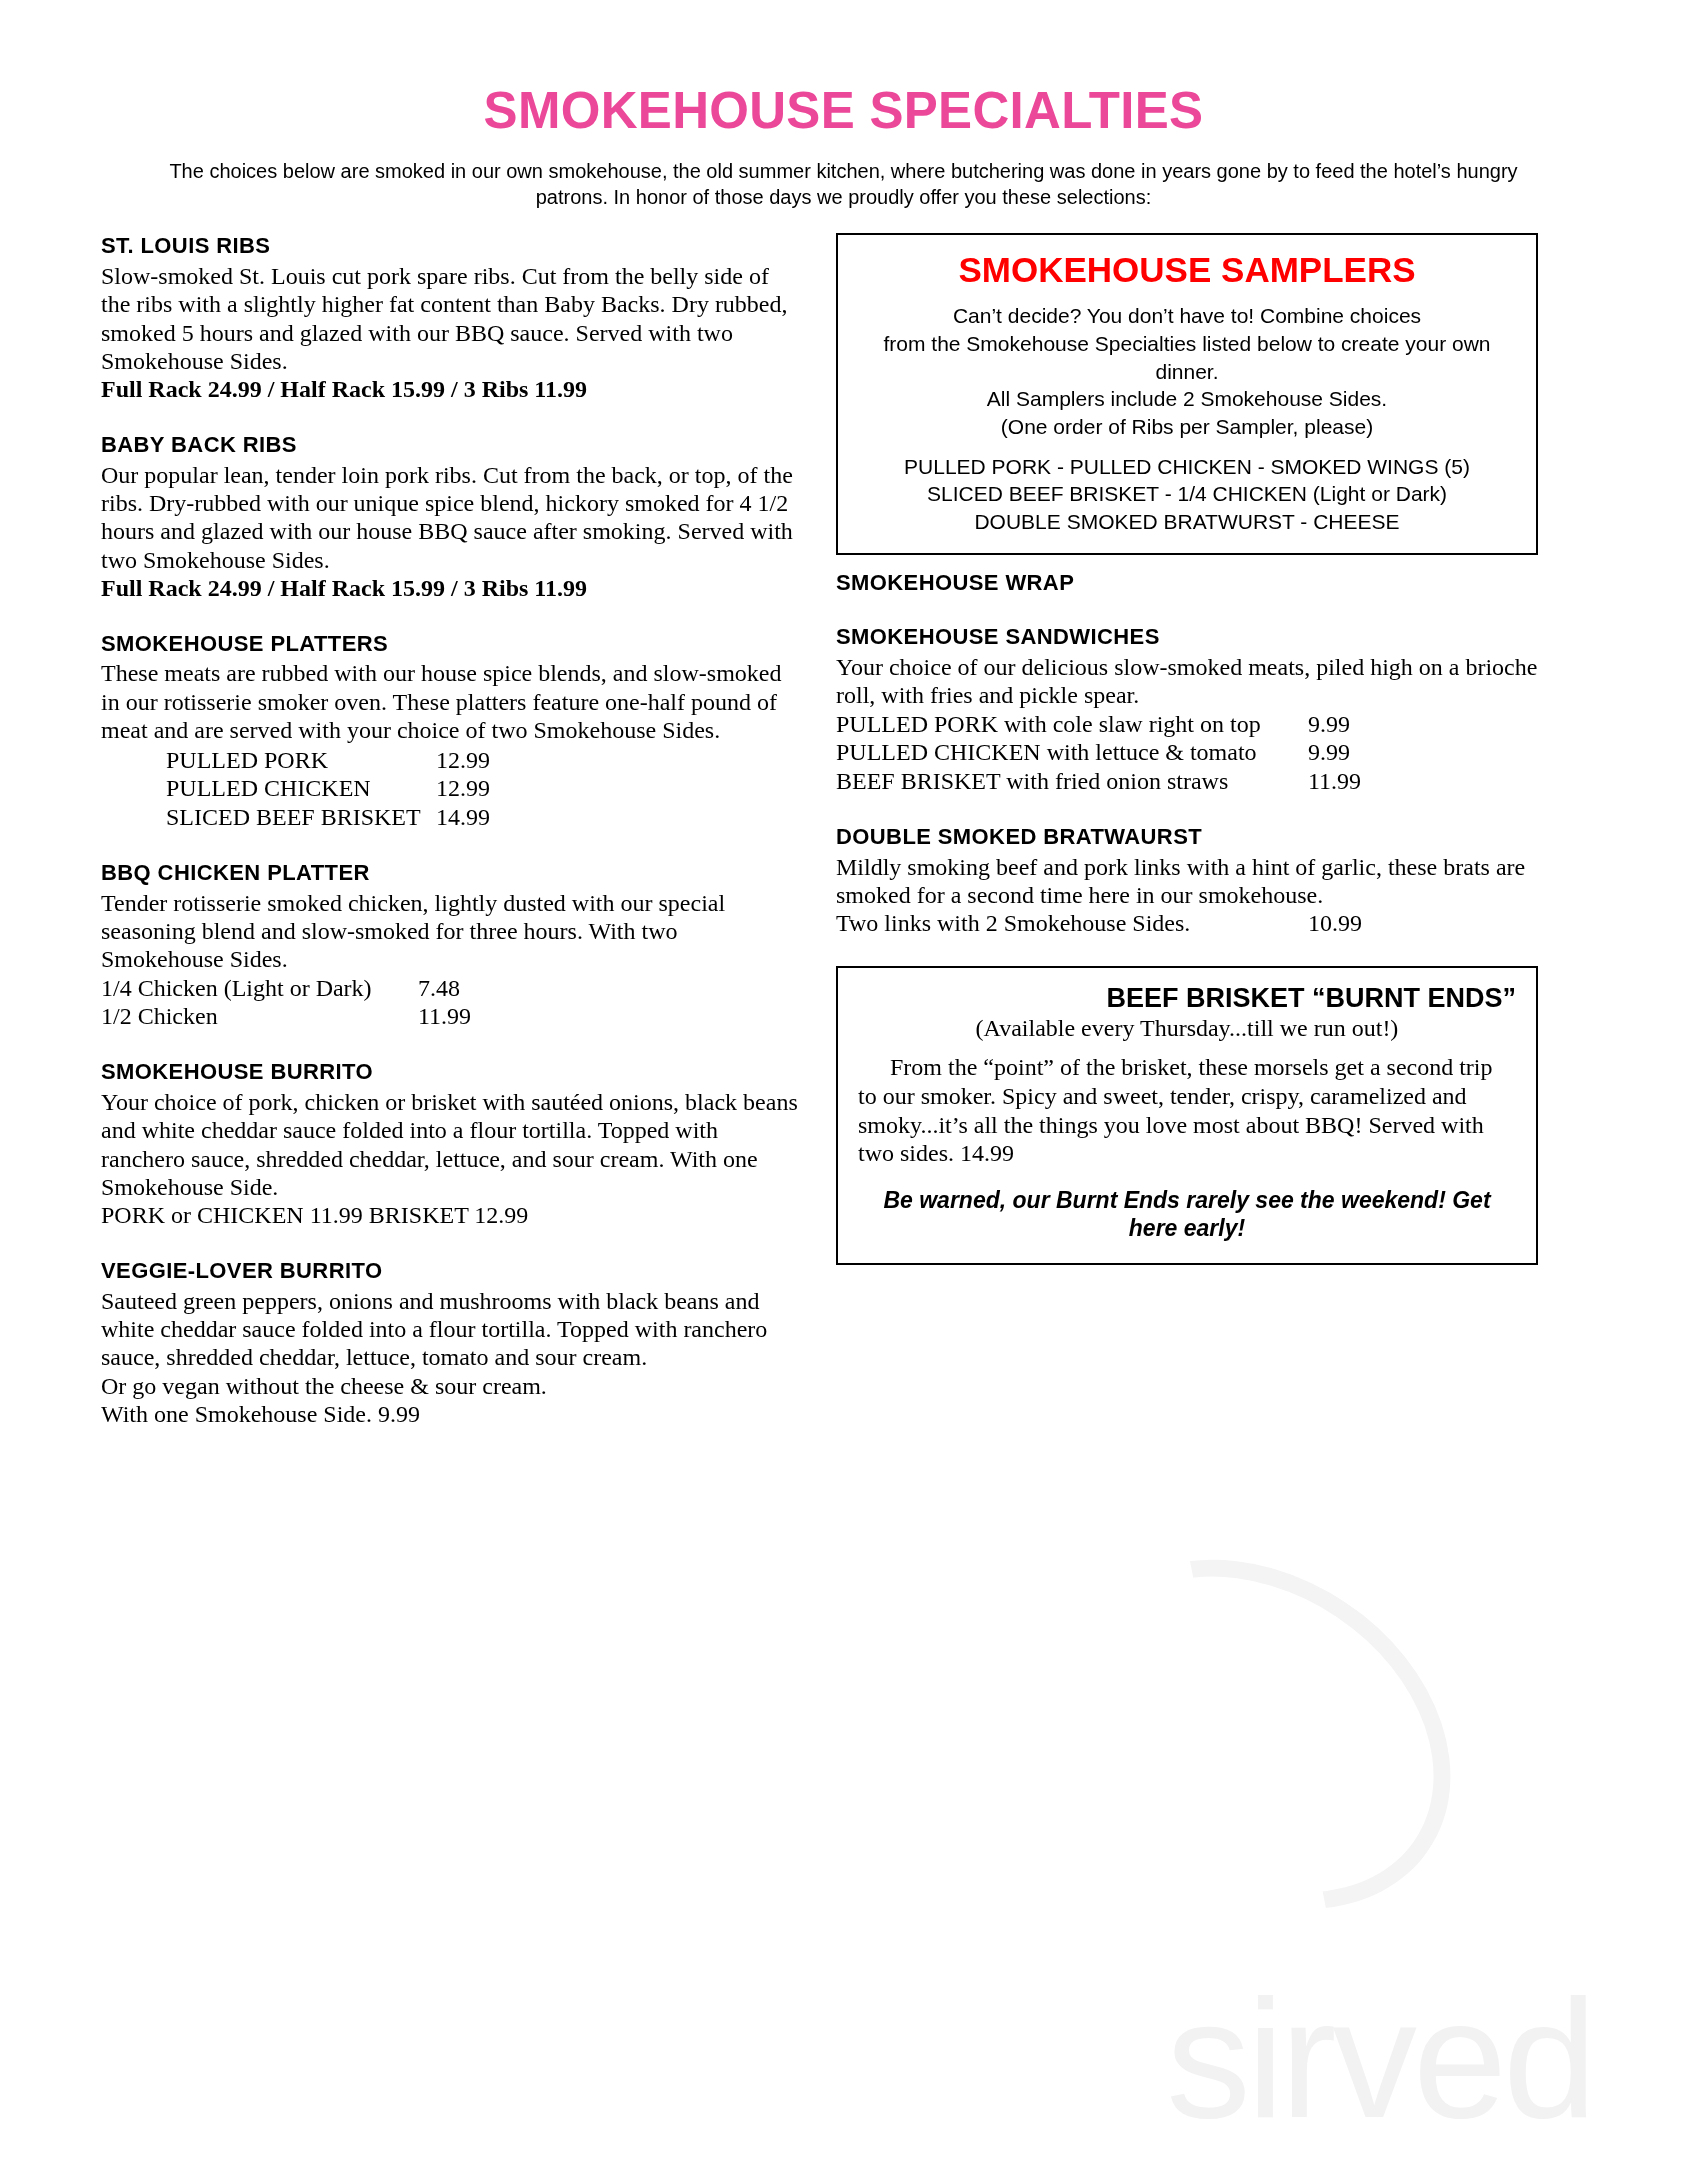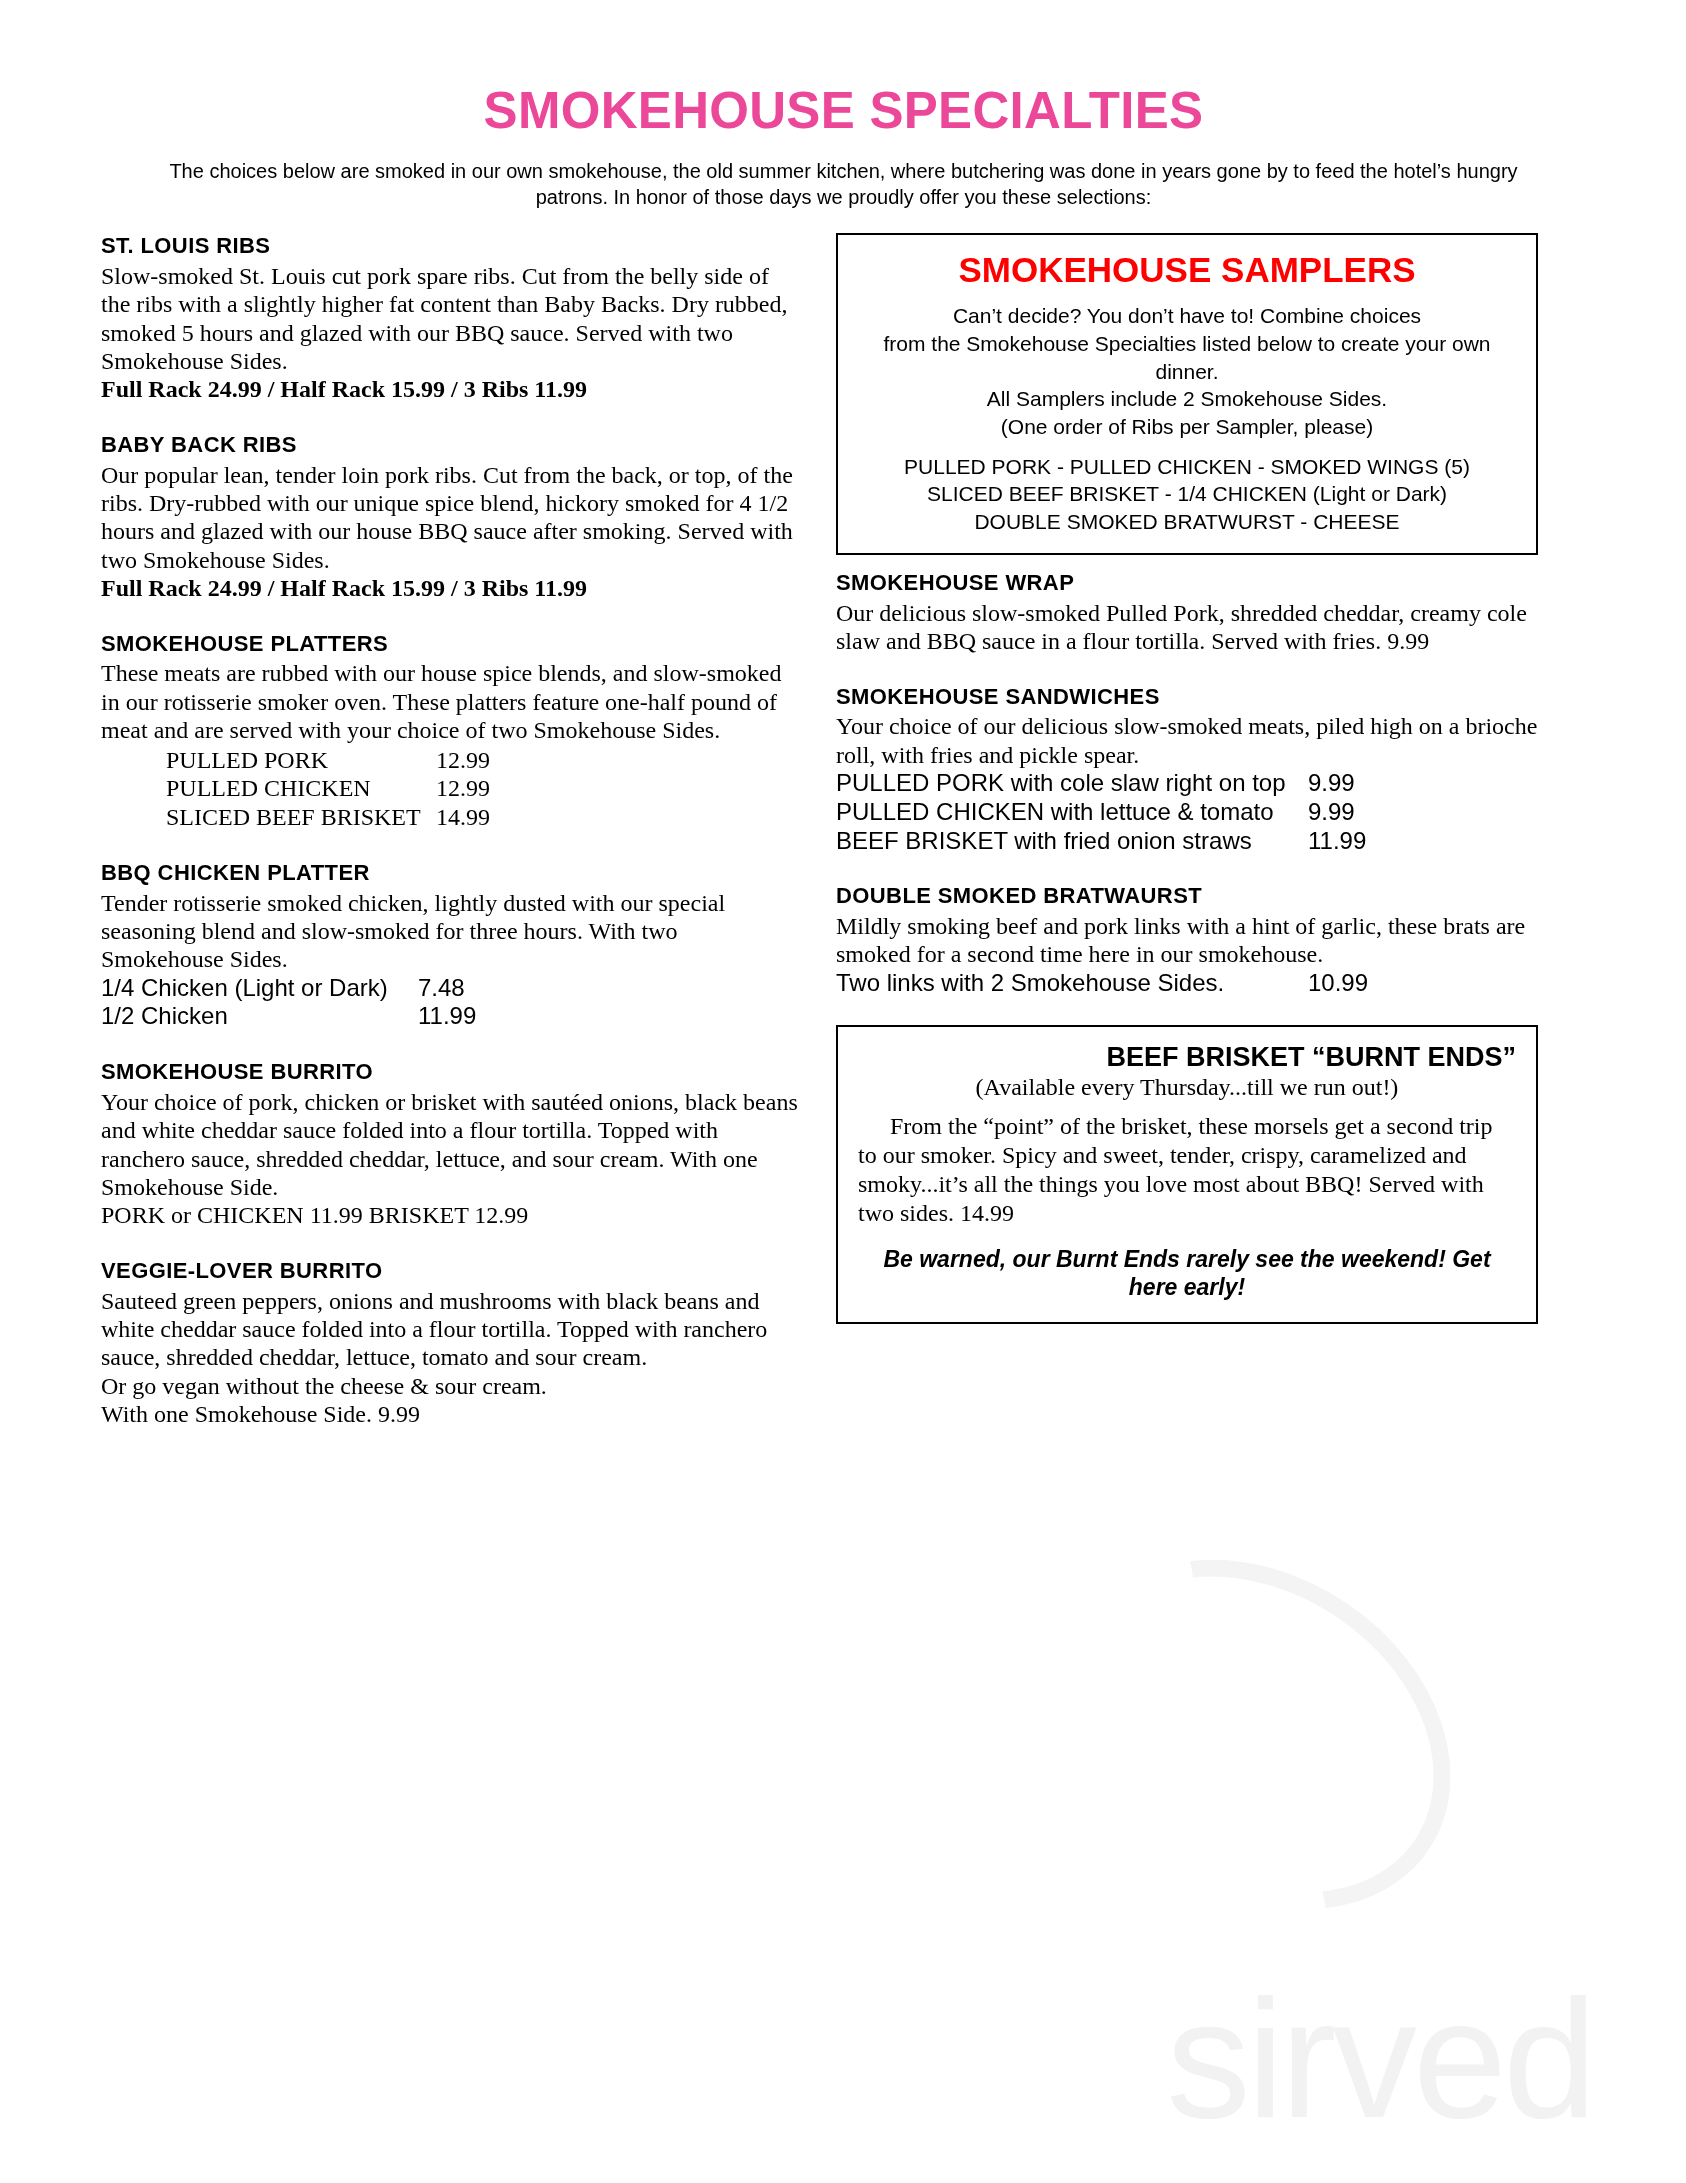--- a/index.html
+++ b/index.html
@@ -113,21 +113,21 @@
     font-size: 24px;
     line-height: 1.2;
     padding: 0;
     vertical-align: top;
   }
   .item-table td.name { width: 270px; }
   .item-table td.price { width: 135px; }
 
   .two-col-line {
     display: flex;
-    font-family: Liberation Sans, sans-serif;
+    font-family: Liberation Serif, serif;
     font-size: 24px;
     line-height: 1.2;
   }
   .two-col-line .lbl { width: 317px; }
 
   
   .box {
     border: 2px solid #000;
     box-sizing: border-box;
     padding: 10.8px 17.5px 17.5px 17.5px;
@@ -271,21 +271,20 @@
           <div class="box-gap"></div>
           <p class="box-line">PULLED PORK - PULLED CHICKEN - SMOKED WINGS (5)</p>
           <p class="box-line">SLICED BEEF BRISKET  -  1/4 CHICKEN (Light or Dark)</p>
           <p class="box-line">DOUBLE SMOKED BRATWURST  -  CHEESE</p>
         </div>
 
         <div class="sp"></div>
 
         <div class="section">
           <div class="sec-head">SMOKEHOUSE WRAP</div>
-          <p class="sec-body">Our delicious slow-smoked Pulled Pork, shredded cheddar, creamy cole slaw and BBQ sauce in a flour tortilla.  Served with fries.  9.99</p>
         </div>
 
         <div class="section">
           <div class="sec-head">SMOKEHOUSE SANDWICHES</div>
           <p class="sec-body">Your choice of our delicious slow-smoked meats, piled high on a brioche roll, with fries and pickle spear.</p>
           <div class="two-col-line">
             <span class="lbl" style="width:472px">PULLED PORK with cole slaw right on top</span>
             <span>9.99</span>
           </div>
           <div class="two-col-line">

